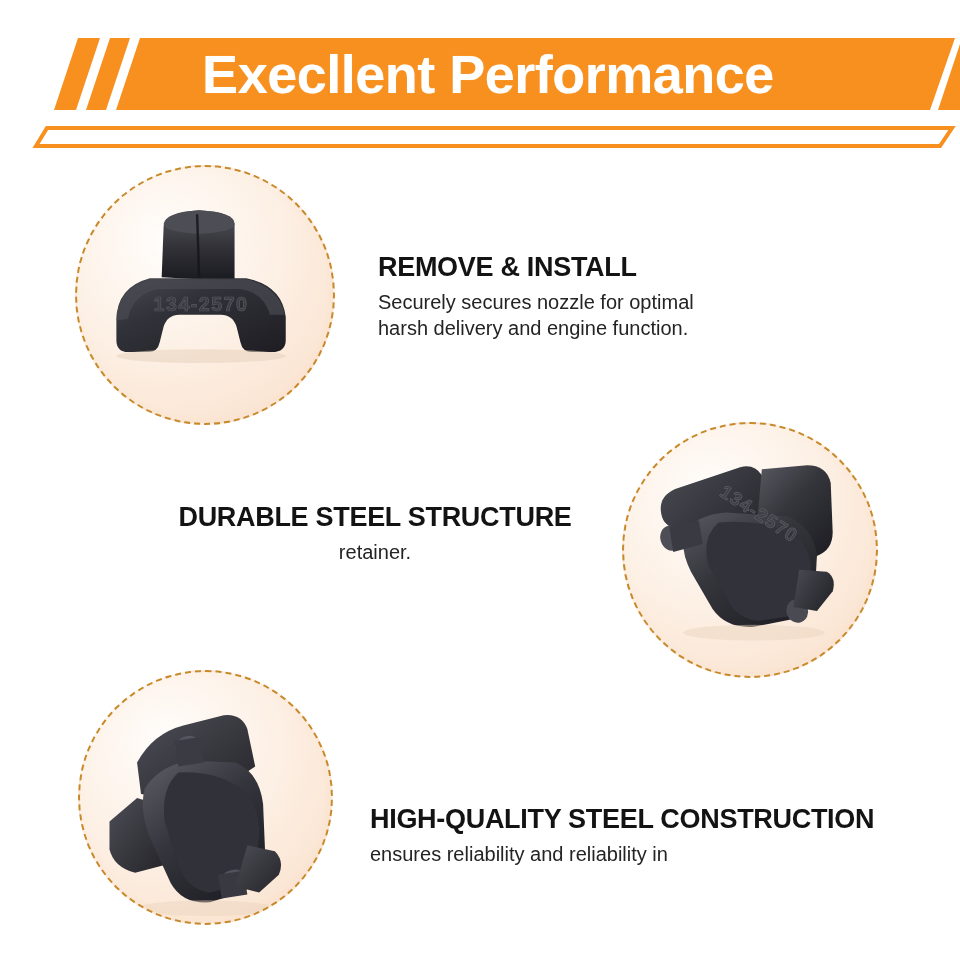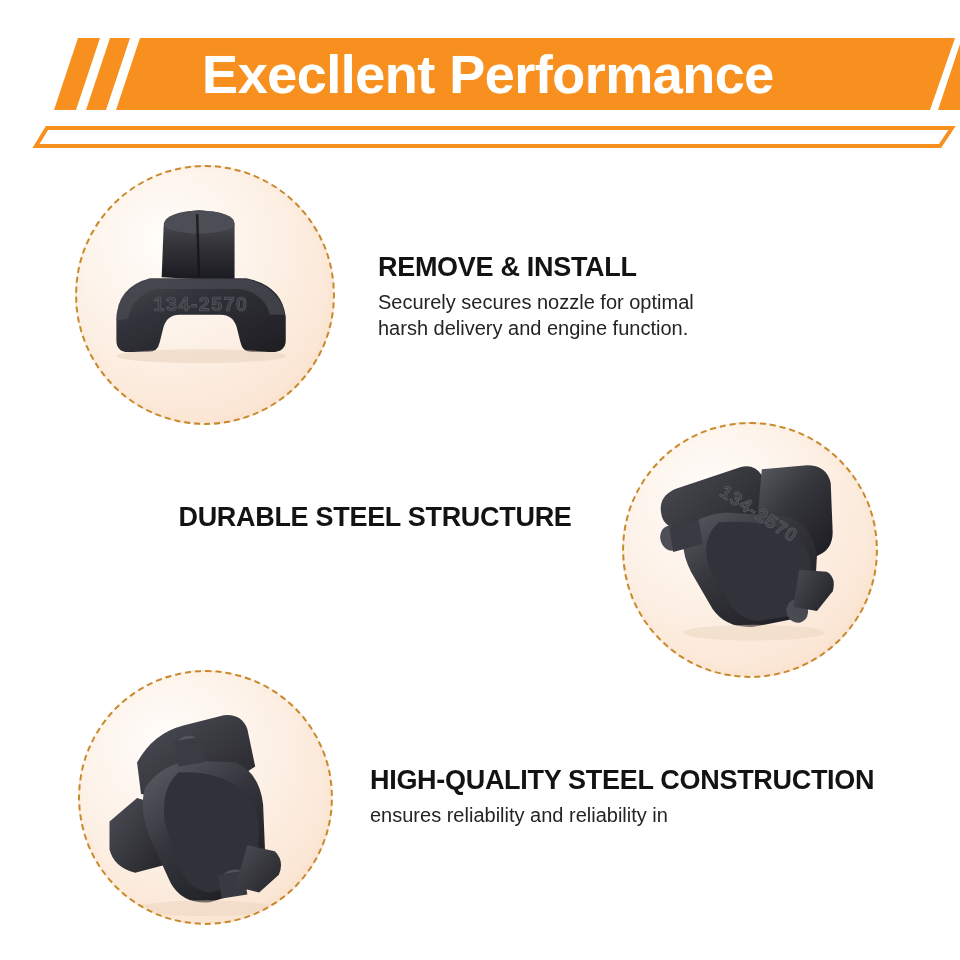--- a/index.html
+++ b/index.html
@@ -191,20 +191,21 @@
       <path d="M178,148 L206,150 Q216,156 212,170 L196,190 L172,186 Z" fill="url(#steelD)"></path>
 
       <text x="96" y="72" font-family="'Liberation Sans', sans-serif" font-size="19" font-weight="bold" letter-spacing="1.2" transform="rotate(33 96 72)" fill="#3f3f47" stroke="#5d5d66" stroke-width="0.7">134-2570</text>
       <ellipse cx="132" cy="212" rx="72" ry="8" fill="#e8d2bd" opacity="0.45"></ellipse>
     </svg>
   </div>
 
   <div class="text-block align-right" style="left:150px; top:502px; width:450px;">
     <div class="feat-title">DURABLE STEEL STRUCTURE</div>
     <div class="feat-desc">
+      <div>retainer.</div>
     </div>
   </div>
 </div>
 
 <div class="feature">
 
   <div class="photo-circle" style="left:78px; top:670px; width:255px; height:255px;">
     <div class="inner-ring"></div>
     <svg class="tool-art" viewBox="0 0 255 255">
       <defs>
@@ -232,19 +233,19 @@
       <path d="M96,70 L100,96 L126,92 L122,66 Z" fill="#3b3b44"></path>
 
       <ellipse cx="156" cy="212" rx="14" ry="11" transform="rotate(-14 156 212)" fill="#52525c"></ellipse>
       <path d="M140,206 L144,230 L170,226 L166,202 Z" fill="#393942"></path>
 
       <path d="M170,176 L198,182 Q208,192 202,206 L182,224 L158,218 Z" fill="url(#steelF)"></path>
       <ellipse cx="128" cy="240" rx="70" ry="8" fill="#e8d2bd" opacity="0.45"></ellipse>
     </svg>
   </div>
 
-  <div class="text-block align-left" style="left:370px; top:765px; width:530px;">
+  <div class="text-block align-left" style="left:370px; top:804px; width:530px;">
     <div class="feat-title">HIGH-QUALITY STEEL CONSTRUCTION</div>
     <div class="feat-desc">
       <div>ensures reliability and reliability in</div>
     </div>
   </div>
 </div>
 
 </body></html>

